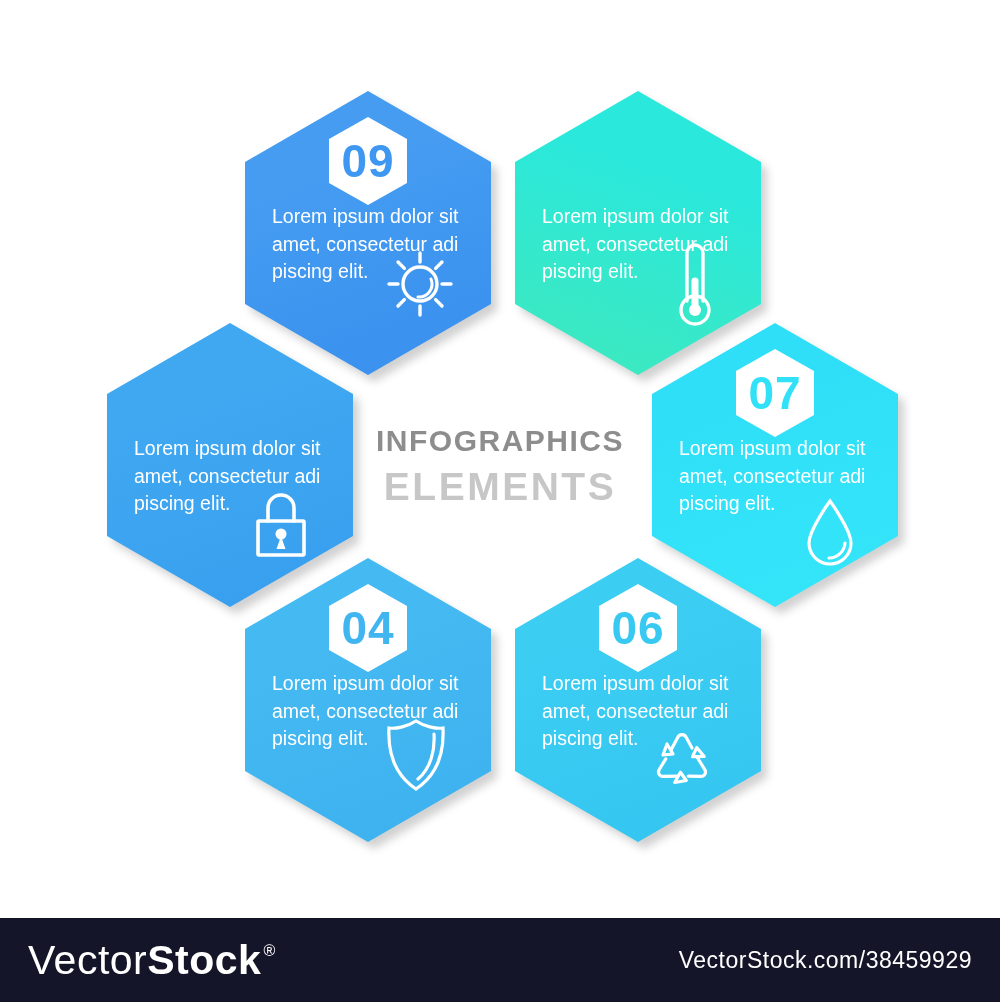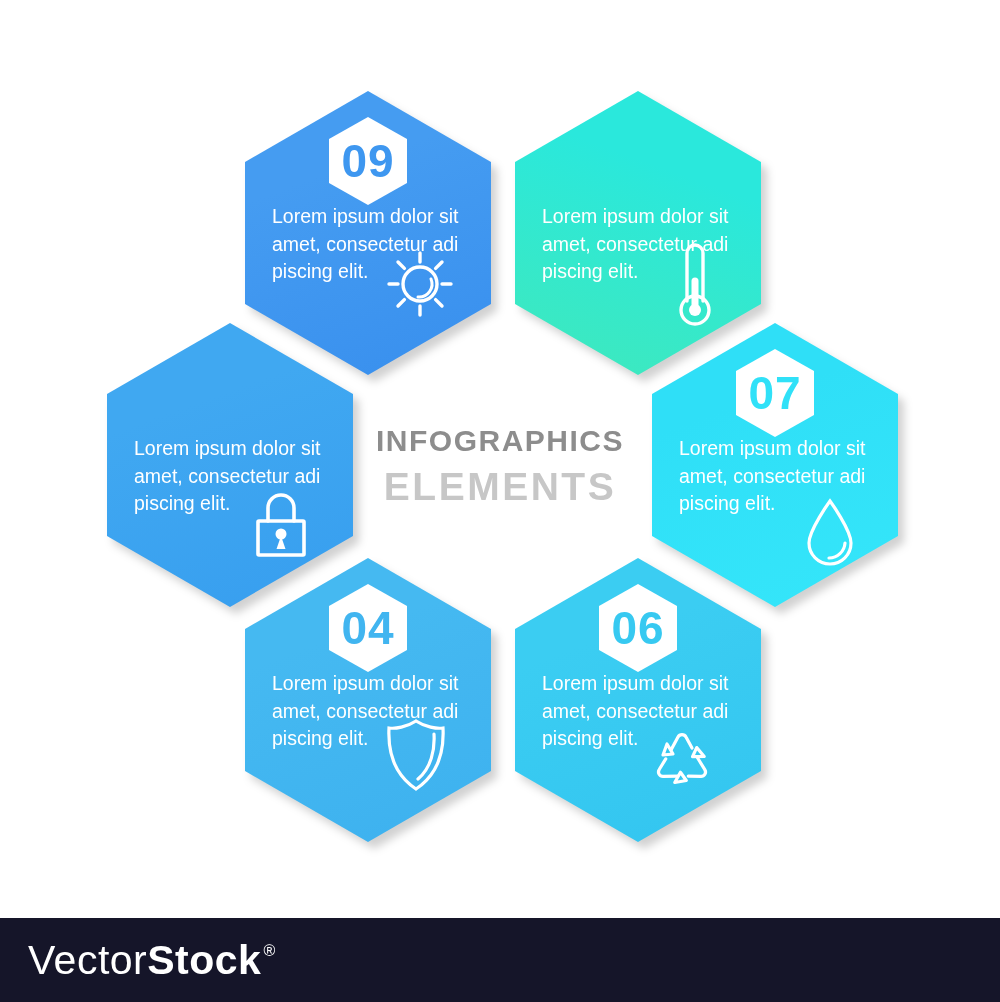--- a/index.html
+++ b/index.html
@@ -192,15 +192,16 @@
           </g>
         </svg>
       </div>
     </div>
   </div>
 
   <div class="bar" style="background: rgb(21, 21, 41);">
     <div class="logo">
       <span class="lt">Vector</span><span class="bd">Stock</span><sup>®</sup>
     </div>
+    <div class="bar-url">VectorStock.com/38459929</div>
   </div>
 
 </div>
 
 </body></html>

